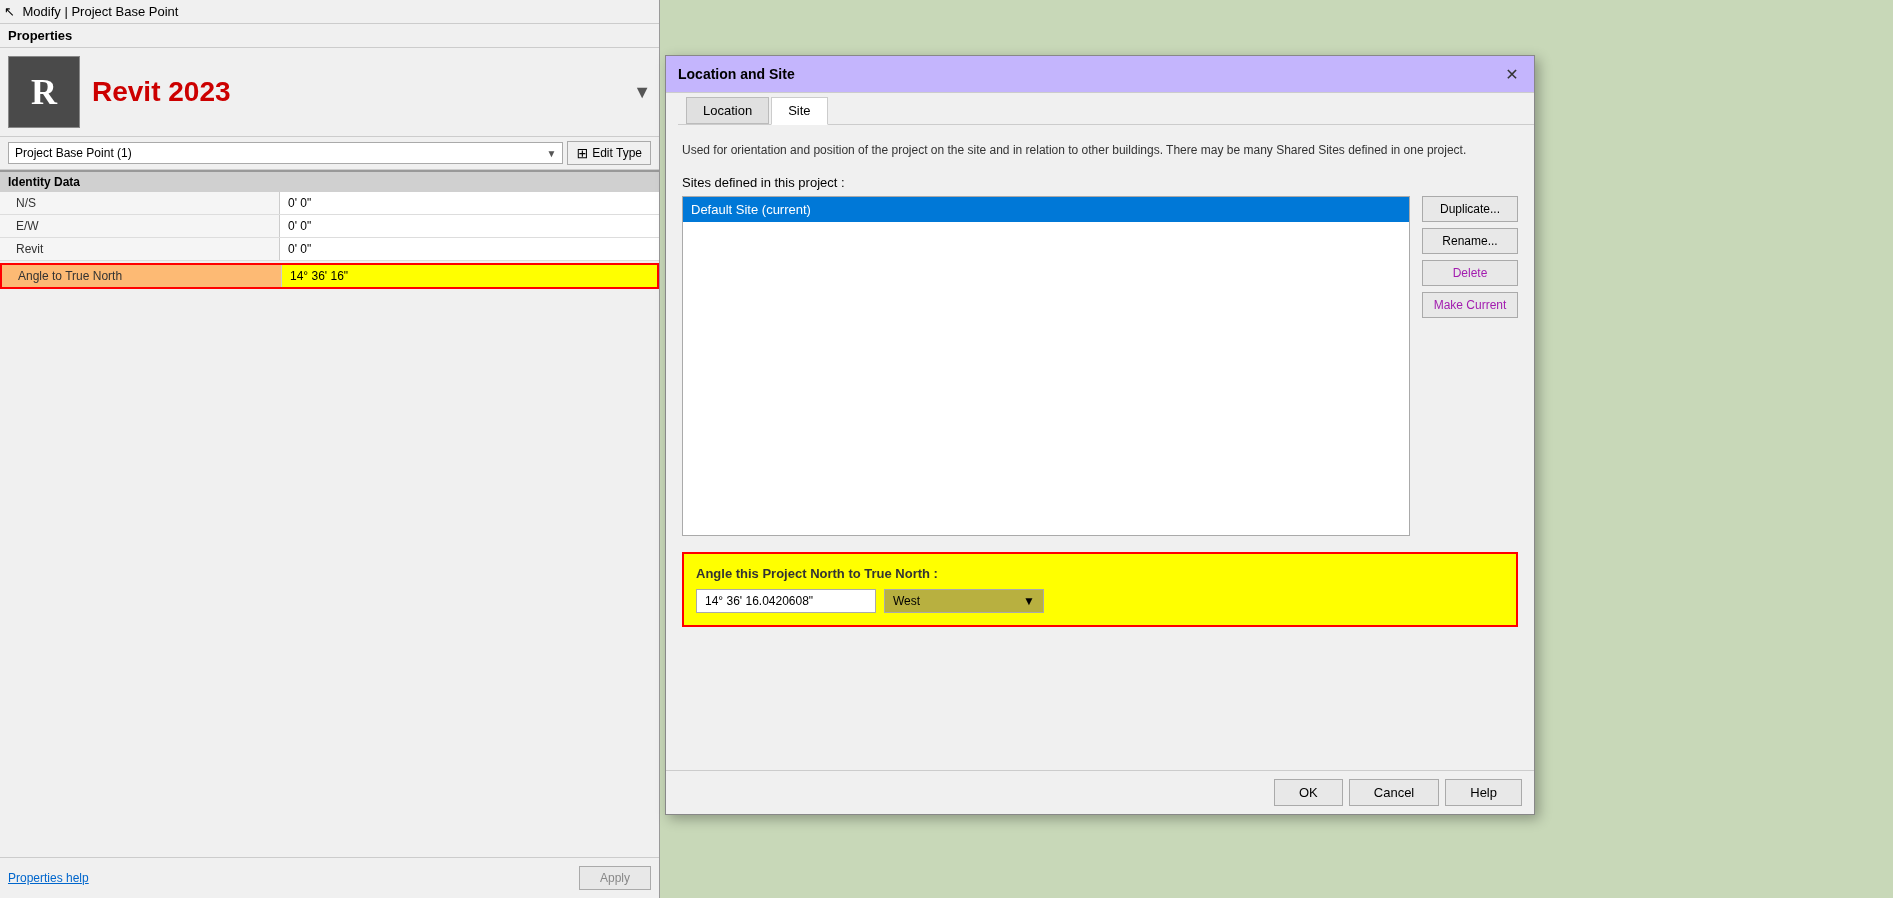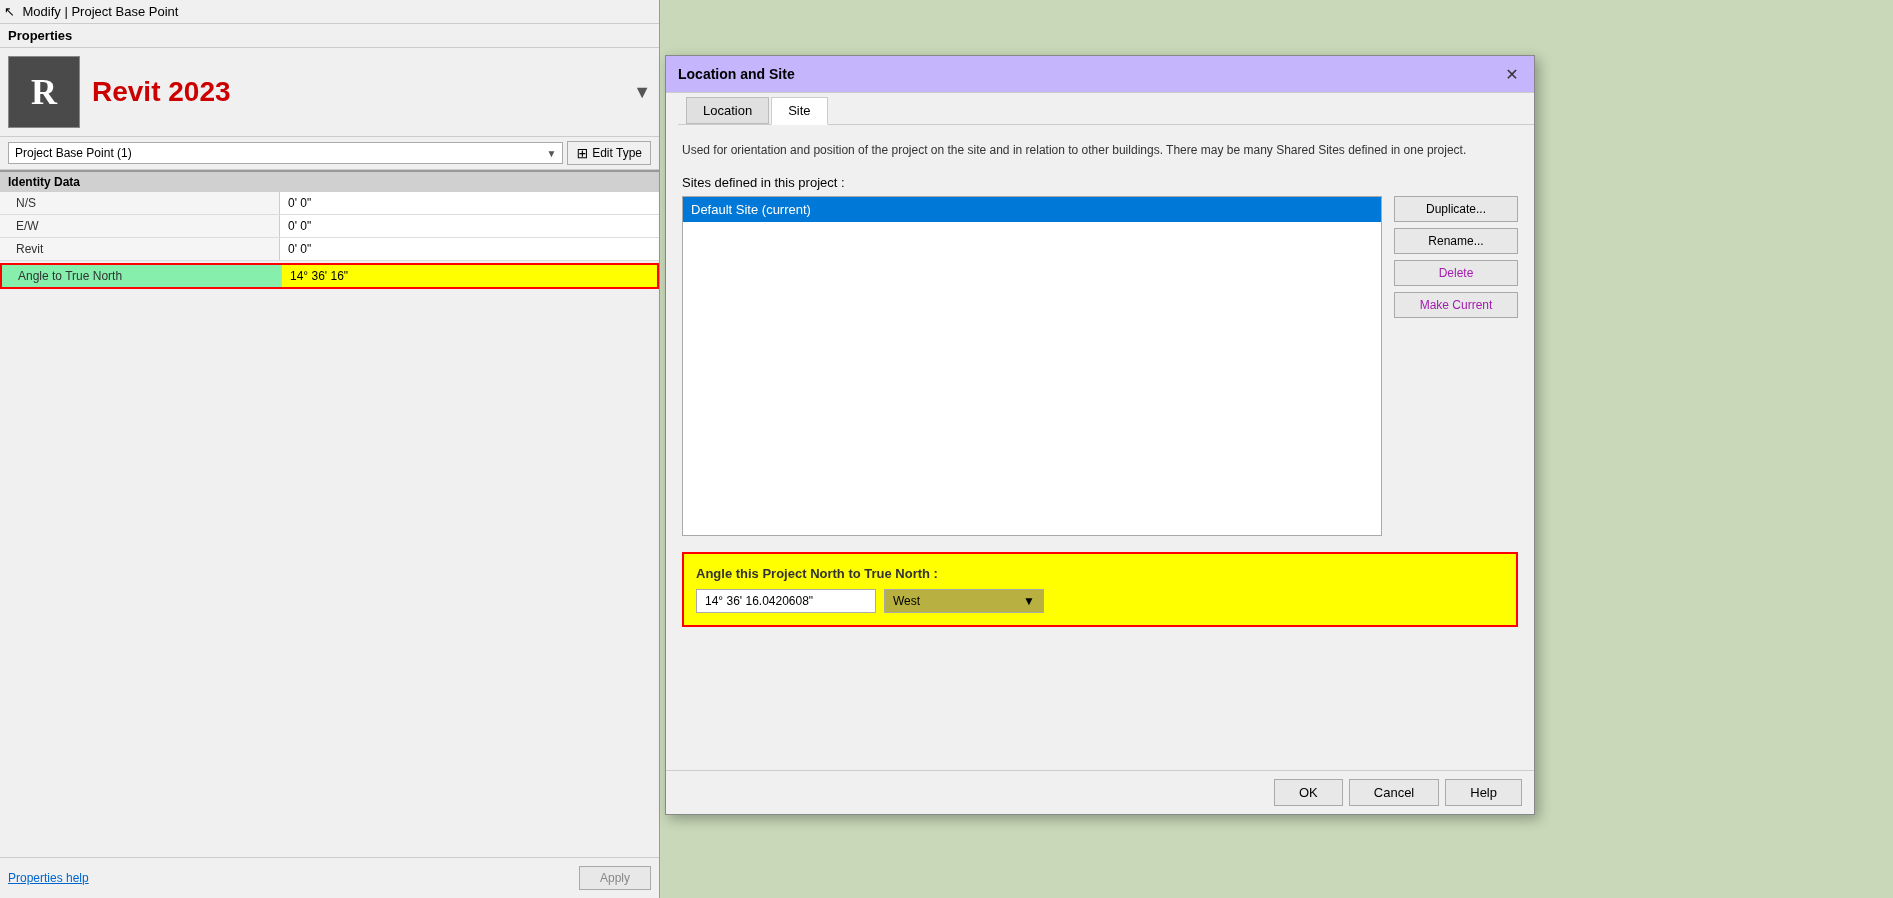--- a/index.html
+++ b/index.html
@@ -280,21 +280,21 @@
     }
 
     .sites-buttons {
       display: flex;
       flex-direction: column;
       gap: 6px;
       padding-top: 0;
     }
 
     .site-btn {
-      width: 124px;
+      width: 96px;
       padding: 5px 2px;
       background: #e8e8e8;
       border: 1px solid #aaa;
       font-size: 12px;
       cursor: pointer;
       text-align: center;
     }
 
     .site-btn.disabled {
       color: #a21caf;
@@ -420,21 +420,21 @@
     <div class="prop-label">E/W</div>
     <div class="prop-value">0'  0"</div>
   </div>
 
   <div class="prop-row">
     <div class="prop-label">Revit</div>
     <div class="prop-value">0'  0"</div>
   </div>
 
   <div class="highlighted-row">
-    <div class="prop-label" style="background:#86efac; width:280px; padding:4px 8px 4px 16px; border-right:1px solid #ccc; font-size:12px;">
+    <div class="prop-label" style="background:#fdba74; width:280px; padding:4px 8px 4px 16px; border-right:1px solid #ccc; font-size:12px;">
       <span>Angle to True North</span>
     </div>
     <div class="prop-value" style="background:#ffff00; flex:1; padding:4px 8px; font-size:12px;">
       <span>14° 36' 16"</span>
     </div>
   </div>
 
   <div class="properties-footer">
     <a class="properties-help-link">Properties help</a>
     <button class="apply-btn">Apply</button>

